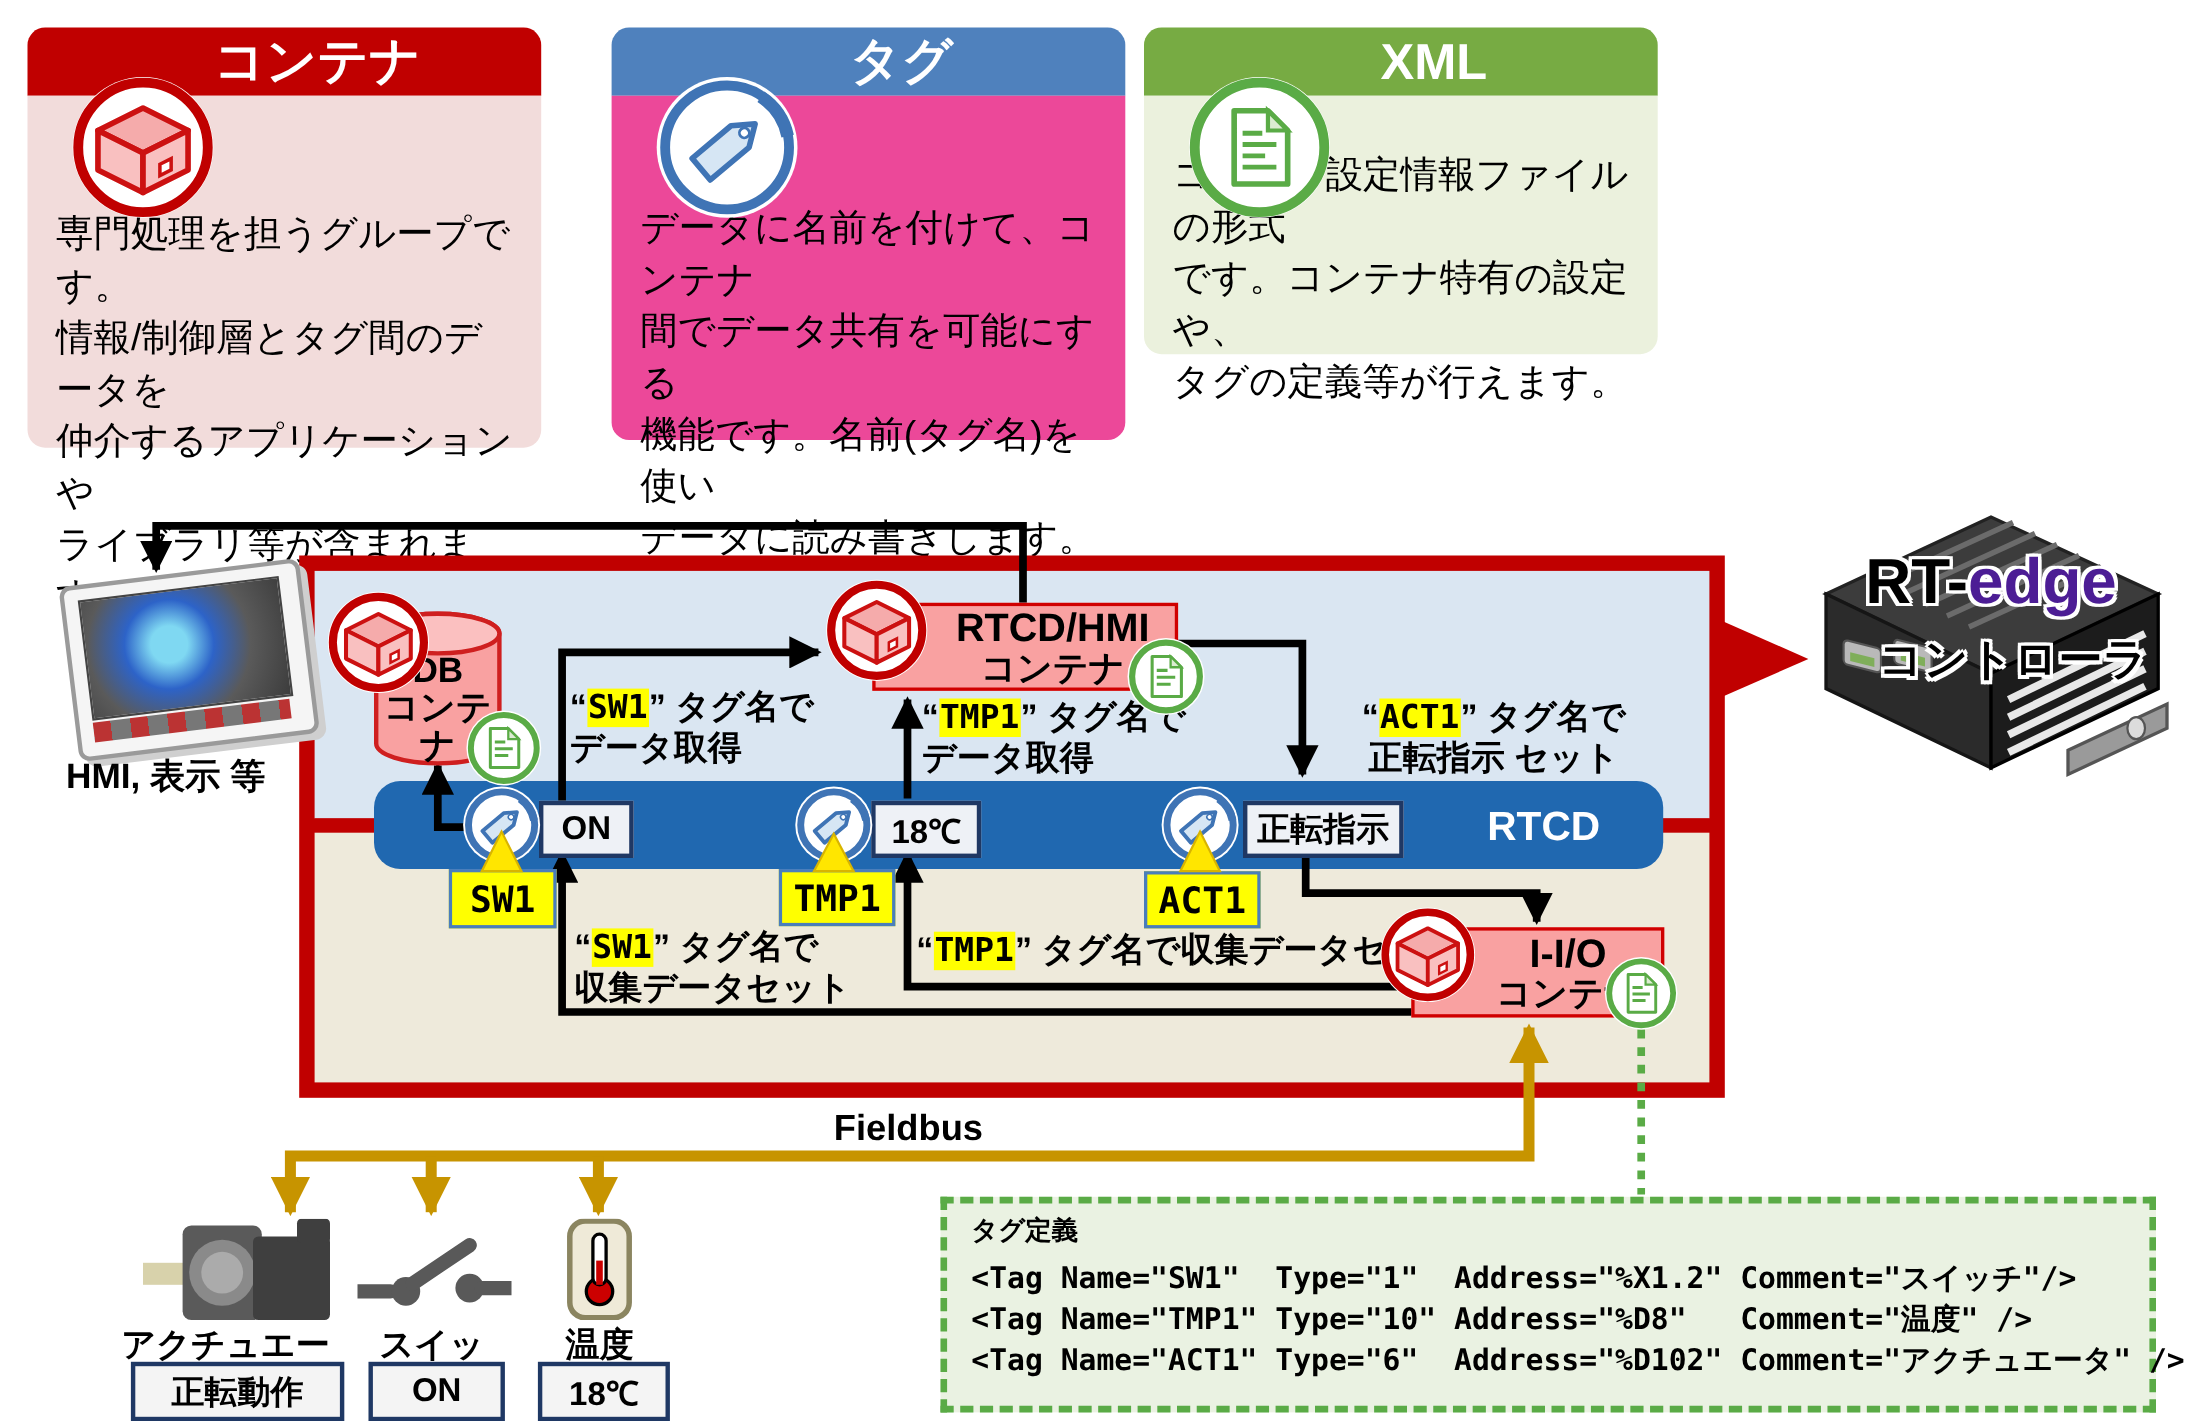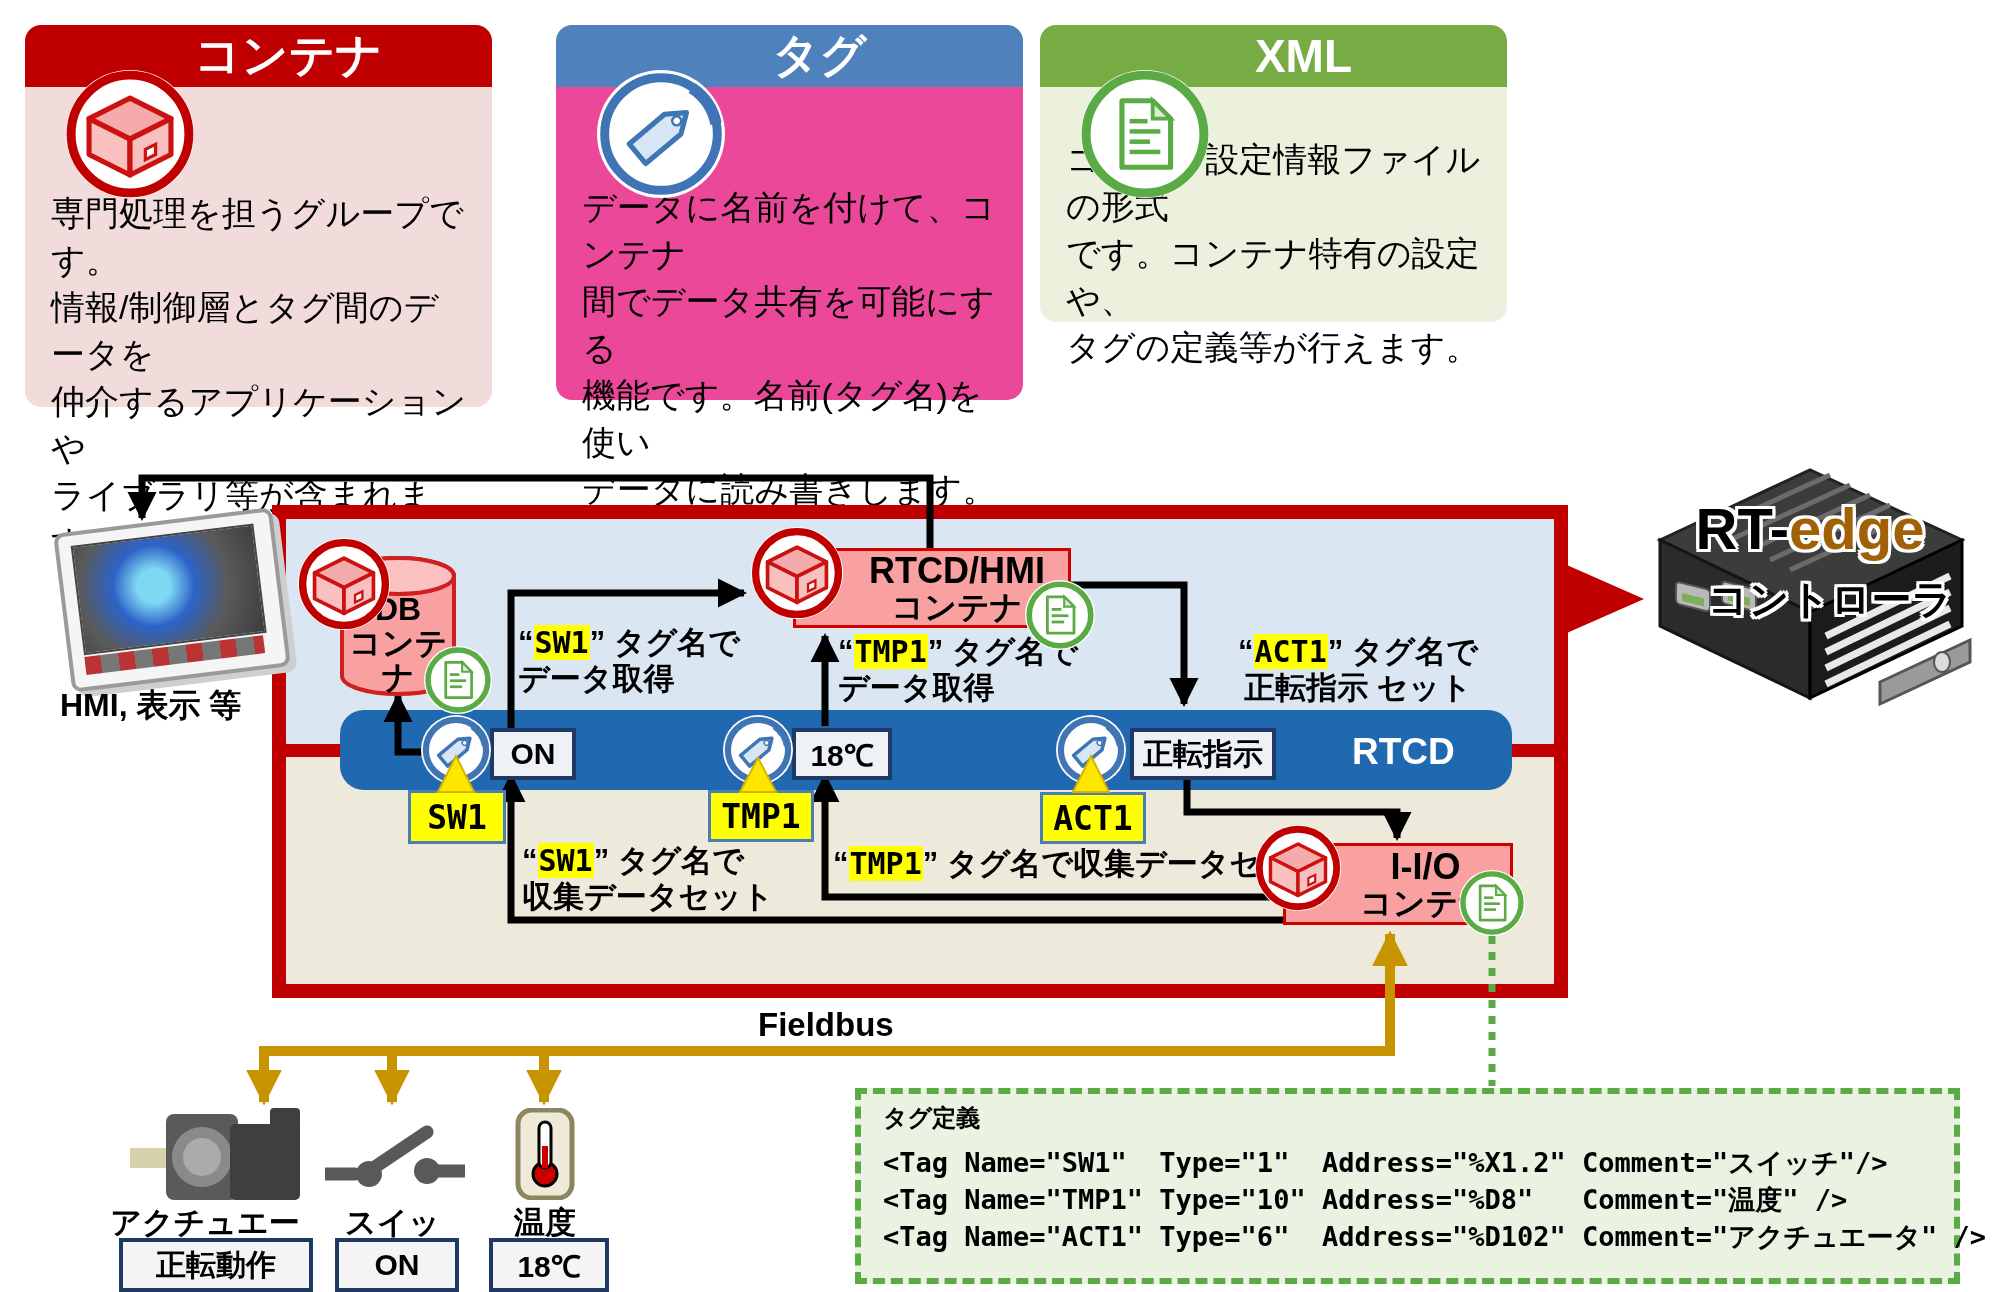--- a/index.html
+++ b/index.html
@@ -298,21 +298,21 @@
       </g>
       <rect x="46" y="140" width="34" height="22" rx="4" fill="#b9b9b9" stroke="#555" stroke-width="2" transform="skewY(14)"></rect>
       <rect x="92" y="128" width="34" height="22" rx="4" fill="#b9b9b9" stroke="#555" stroke-width="2" transform="skewY(14)"></rect>
       <rect x="52" y="150" width="22" height="8" fill="#7fae5a" transform="skewY(14)"></rect>
       <rect x="98" y="138" width="22" height="8" fill="#7fae5a" transform="skewY(14)"></rect>
       <polygon points="250,252 340,210 340,232 250,274" fill="#9a9a9a" stroke="#555" stroke-width="3"></polygon>
       <ellipse cx="312" cy="232" rx="8" ry="10" fill="#dcdcdc" stroke="#555" stroke-width="2"></ellipse>
     </svg>
   </div>
   <div class="rt-name">
-    <span style="color:#000;">RT-</span><span style="color:#a16207;">edge</span>
+    <span style="color:#000;">RT-</span><span style="color:#4c1d95;">edge</span>
   </div>
   <div class="rt-sub">コントローラ</div>
 
   <div class="fieldbus-label">Fieldbus</div>
 
   <div class="abs" style="left:130px;top:1108px;z-index:15;">
     <svg width="170" height="95" viewBox="0 0 170 95">
       <rect x="0" y="40" width="42" height="20" fill="#d8d2ab"></rect>
       <rect x="36" y="6" width="72" height="86" rx="8" fill="#5a5a5a"></rect>
       <circle cx="72" cy="49" r="30" fill="#8a8a8a"></circle>

